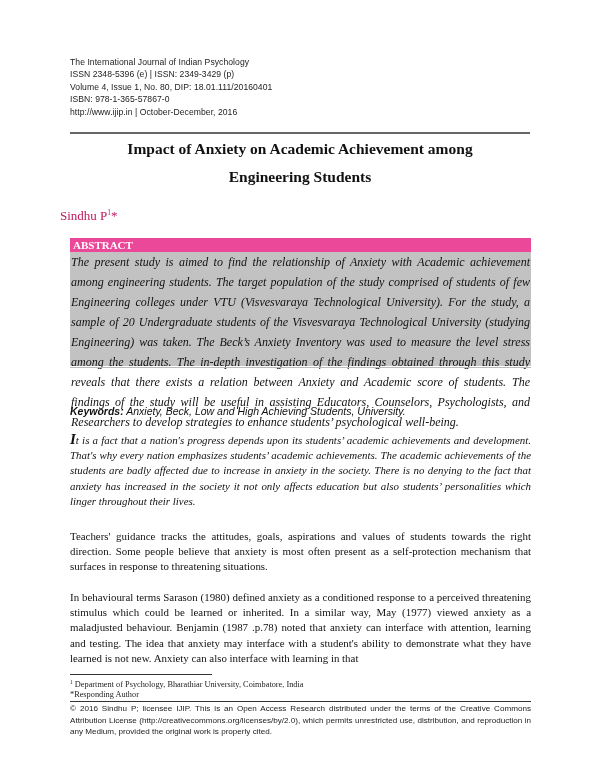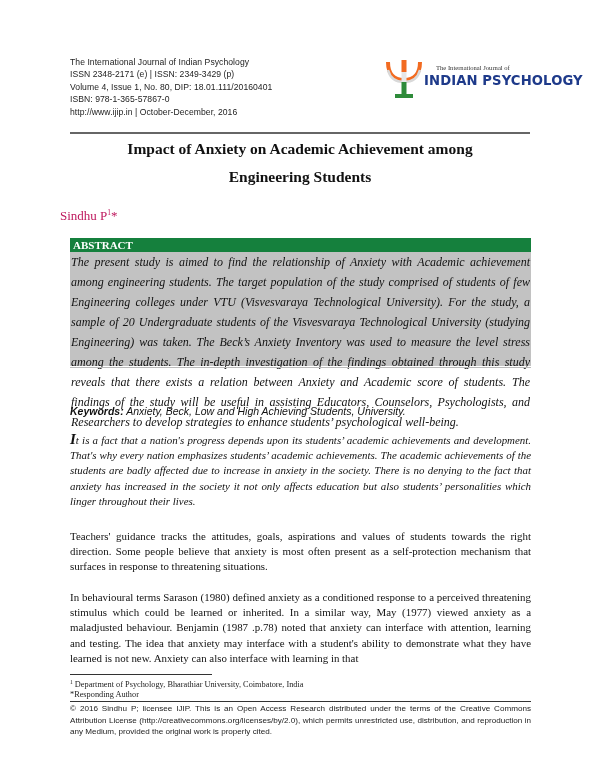--- a/index.html
+++ b/index.html
@@ -11,21 +11,21 @@
   .logo .small { position: absolute; left: 52px; top: 6px; font-family: "Liberation Serif", serif; font-size: 6.6px; color: #333; white-space: nowrap; }
   .logo .big { position: absolute; left: 40px; top: 15px; font-family: "DejaVu Sans", sans-serif; font-weight: bold; font-size: 13.2px; color: #1e3a8a; letter-spacing: 0.1px; white-space: nowrap; }
   .logo svg { position: absolute; left: 0; top: 0; }
   .rule-top { position: absolute; left: 70px; top: 120px; width: 460px; height: 1.5px; background: #666; }
   .title { position: absolute; left: 60px; width: 480px; text-align: center; font-family: "Liberation Serif", serif; font-weight: bold; font-size: 15.5px; color: #111; white-space: nowrap; }
   .t1 { top: 128px; }
   .t2 { top: 156px; }
   .author { position: absolute; left: 60px; top: 196px; width: 480px; text-align: left; font-family: "Liberation Serif", serif; font-size: 13px; color: #be185d; }
   .author sup { font-size: 7.5px; vertical-align: 5px; }
   .abs-box { position: absolute; left: 70px; top: 226px; width: 461px; height: 128px; background: #c2c2c2; }
-  .abs-head { position: absolute; left: 70px; top: 226px; width: 461px; height: 14px; background: #15803d; color: #fff; font-family: "Liberation Serif", serif; font-weight: bold; font-size: 11px; line-height: 14px; padding-left: 3px; box-sizing: border-box; }
+  .abs-head { position: absolute; left: 70px; top: 226px; width: 461px; height: 14px; background: #ec4899; color: #fff; font-family: "Liberation Serif", serif; font-weight: bold; font-size: 11px; line-height: 14px; padding-left: 3px; box-sizing: border-box; }
   .abs-text { position: absolute; left: 71px; top: 240px; width: 459px; font-family: "Liberation Serif", serif; font-size: 12px; line-height: 20px; text-align: justify; color: #111; font-style: italic; }
   .abs-rule { position: absolute; left: 70px; top: 355px; width: 461px; height: 1px; background: #bbb; }
   .keywords { position: absolute; left: 70px; top: 393px; width: 460px; font-family: Liberation Sans, sans-serif; font-style: italic; font-size: 10.5px; color: #111; }
   .keywords b { font-weight: bold; }
   .para { position: absolute; left: 70px; width: 461px; font-family: "Liberation Serif", serif; font-size: 10.9px; line-height: 15.2px; text-align: justify; color: #111; }
   .p1 { top: 420px; font-style: italic; }
   .p1 .dropcap { font-size: 15px; font-weight: bold; }
   .p2 { top: 517px; }
   .p3 { top: 578px; }
   .fn-rule { position: absolute; left: 70px; top: 662px; width: 142px; height: 1px; background: #333; }
@@ -36,38 +36,26 @@
   .lic-rule { position: absolute; left: 70px; top: 689px; width: 461px; height: 1px; background: #333; }
   .lic { position: absolute; left: 70px; top: 691px; width: 461px; font-family: "Liberation Sans", sans-serif; font-size: 8.1px; line-height: 11.5px; text-align: justify; color: #222; }
 </style>
 </head>
 <body>
 
 <div class="page">
 
   <div class="hdr">
     <div>The International Journal of Indian Psychology</div>
-    <div>ISSN 2348-2171 (e) | ISSN: 2349-3429 (p)</div>
+    <div>ISSN 2348-5396 (e) | ISSN: 2349-3429 (p)</div>
     <div>Volume 4, Issue 1, No. 80, DIP: 18.01.111/20160401</div>
     <div>ISBN: 978-1-365-57867-0</div>
     <div>http://www.ijip.in  |   October-December, 2016</div>
   </div>
 
-  <div class="logo">
-    <svg width="40" height="42" viewBox="0 0 40 42">
-      <path d="M4 4 C4 16, 10 22, 20 22 C30 22, 36 16, 36 4" fill="none" stroke="#f26b21" stroke-width="4"></path>
-      <path d="M4 12 C6 20, 12 24, 20 24 C28 24, 34 20, 36 12" fill="none" stroke="#d9d9d9" stroke-width="2.5"></path>
-      <rect x="17.5" y="2" width="5" height="12" fill="#f26b21"></rect>
-      <rect x="17.5" y="14" width="5" height="10" fill="#e6e6e6"></rect>
-      <rect x="17.5" y="24" width="5" height="14" fill="#2e8b3a"></rect>
-      <rect x="11" y="36" width="18" height="4" fill="#2e8b3a"></rect>
-    </svg>
-    <div class="small">The International Journal of</div>
-    <div class="big">INDIAN PSYCHOLOGY</div>
-  </div>
 
   <div class="rule-top"></div>
 
   <div class="title t2">Engineering Students</div>
   <div class="title t1">Impact of Anxiety on Academic Achievement among</div>
 
   <div class="author"><span>Sindhu P</span><sup>1</sup><span>*</span></div>
 
   <div class="abs-box"></div>
   <div class="abs-head">ABSTRACT</div>

